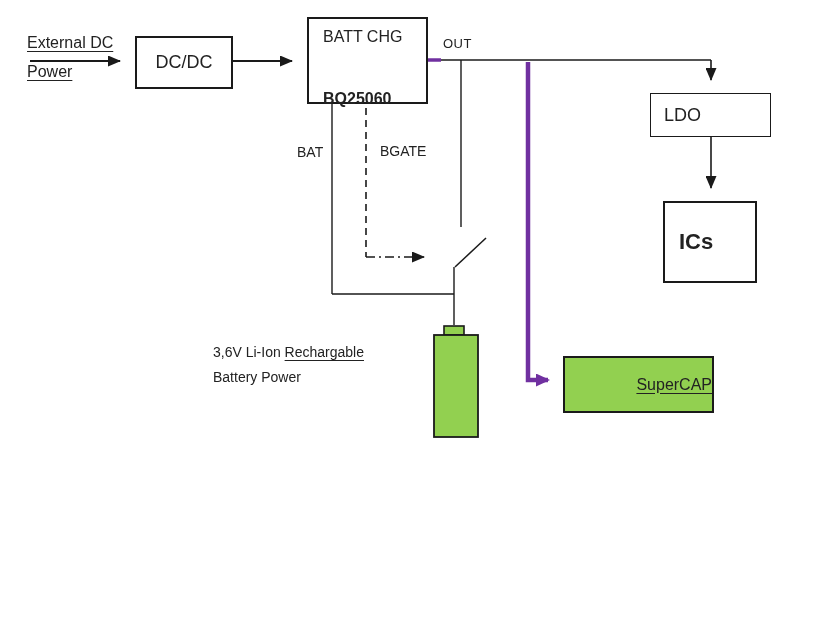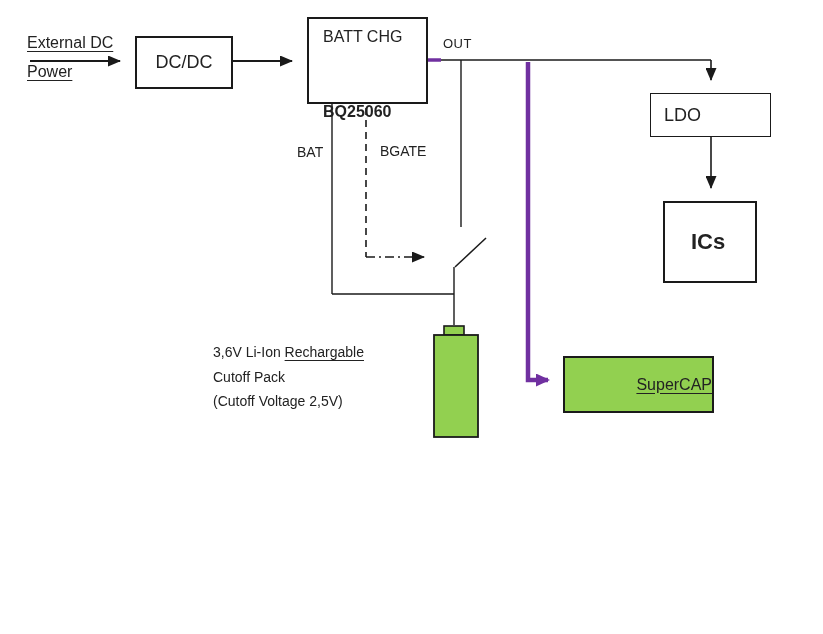--- a/index.html
+++ b/index.html
@@ -38,31 +38,30 @@
     left: 307px; top: 17px; width: 121px; height: 87px;
     flex-direction: column;
     align-items: flex-start;
     justify-content: flex-start;
     padding: 9px 0 13px 14px;
     font-size: 16px;
     gap: 44px;
   }
   .block-battchg .part-number {
     font-weight: bold;
-    margin-top: 13px;
   }
   .block-ldo {
     left: 650px; top: 93px; width: 121px; height: 44px;
     border-width: 1.5px;
     padding-left: 13px;
     font-size: 18px;
   }
   .block-ics {
     left: 663px; top: 201px; width: 94px; height: 82px;
-    padding-left: 26px;
+    padding-left: 14px;
     font-size: 22px;
     font-weight: bold;
   }
   .block-supercap {
     left: 563px; top: 356px; width: 151px; height: 57px;
     background: #92D050;
     padding-left: 20px;
     font-size: 16px;
     justify-content: flex-end;
   }
@@ -154,17 +153,16 @@
   </div>
 
   <div class="floating-label lbl-out">OUT</div>
   <div class="floating-label lbl-bat">BAT</div>
   <div class="floating-label lbl-bgate">BGATE</div>
 
   <div class="battery-note">
     <div>
       <span>3,6V Li-Ion </span><span class="misspelled">Rechargable</span>
     </div>
-    <div>Cutoff Pack</div>
-    <div>(Cutoff Voltage 2,5V)</div>
+    <div>Battery Power</div>
   </div>
 
 </div>
 
 </body></html>

